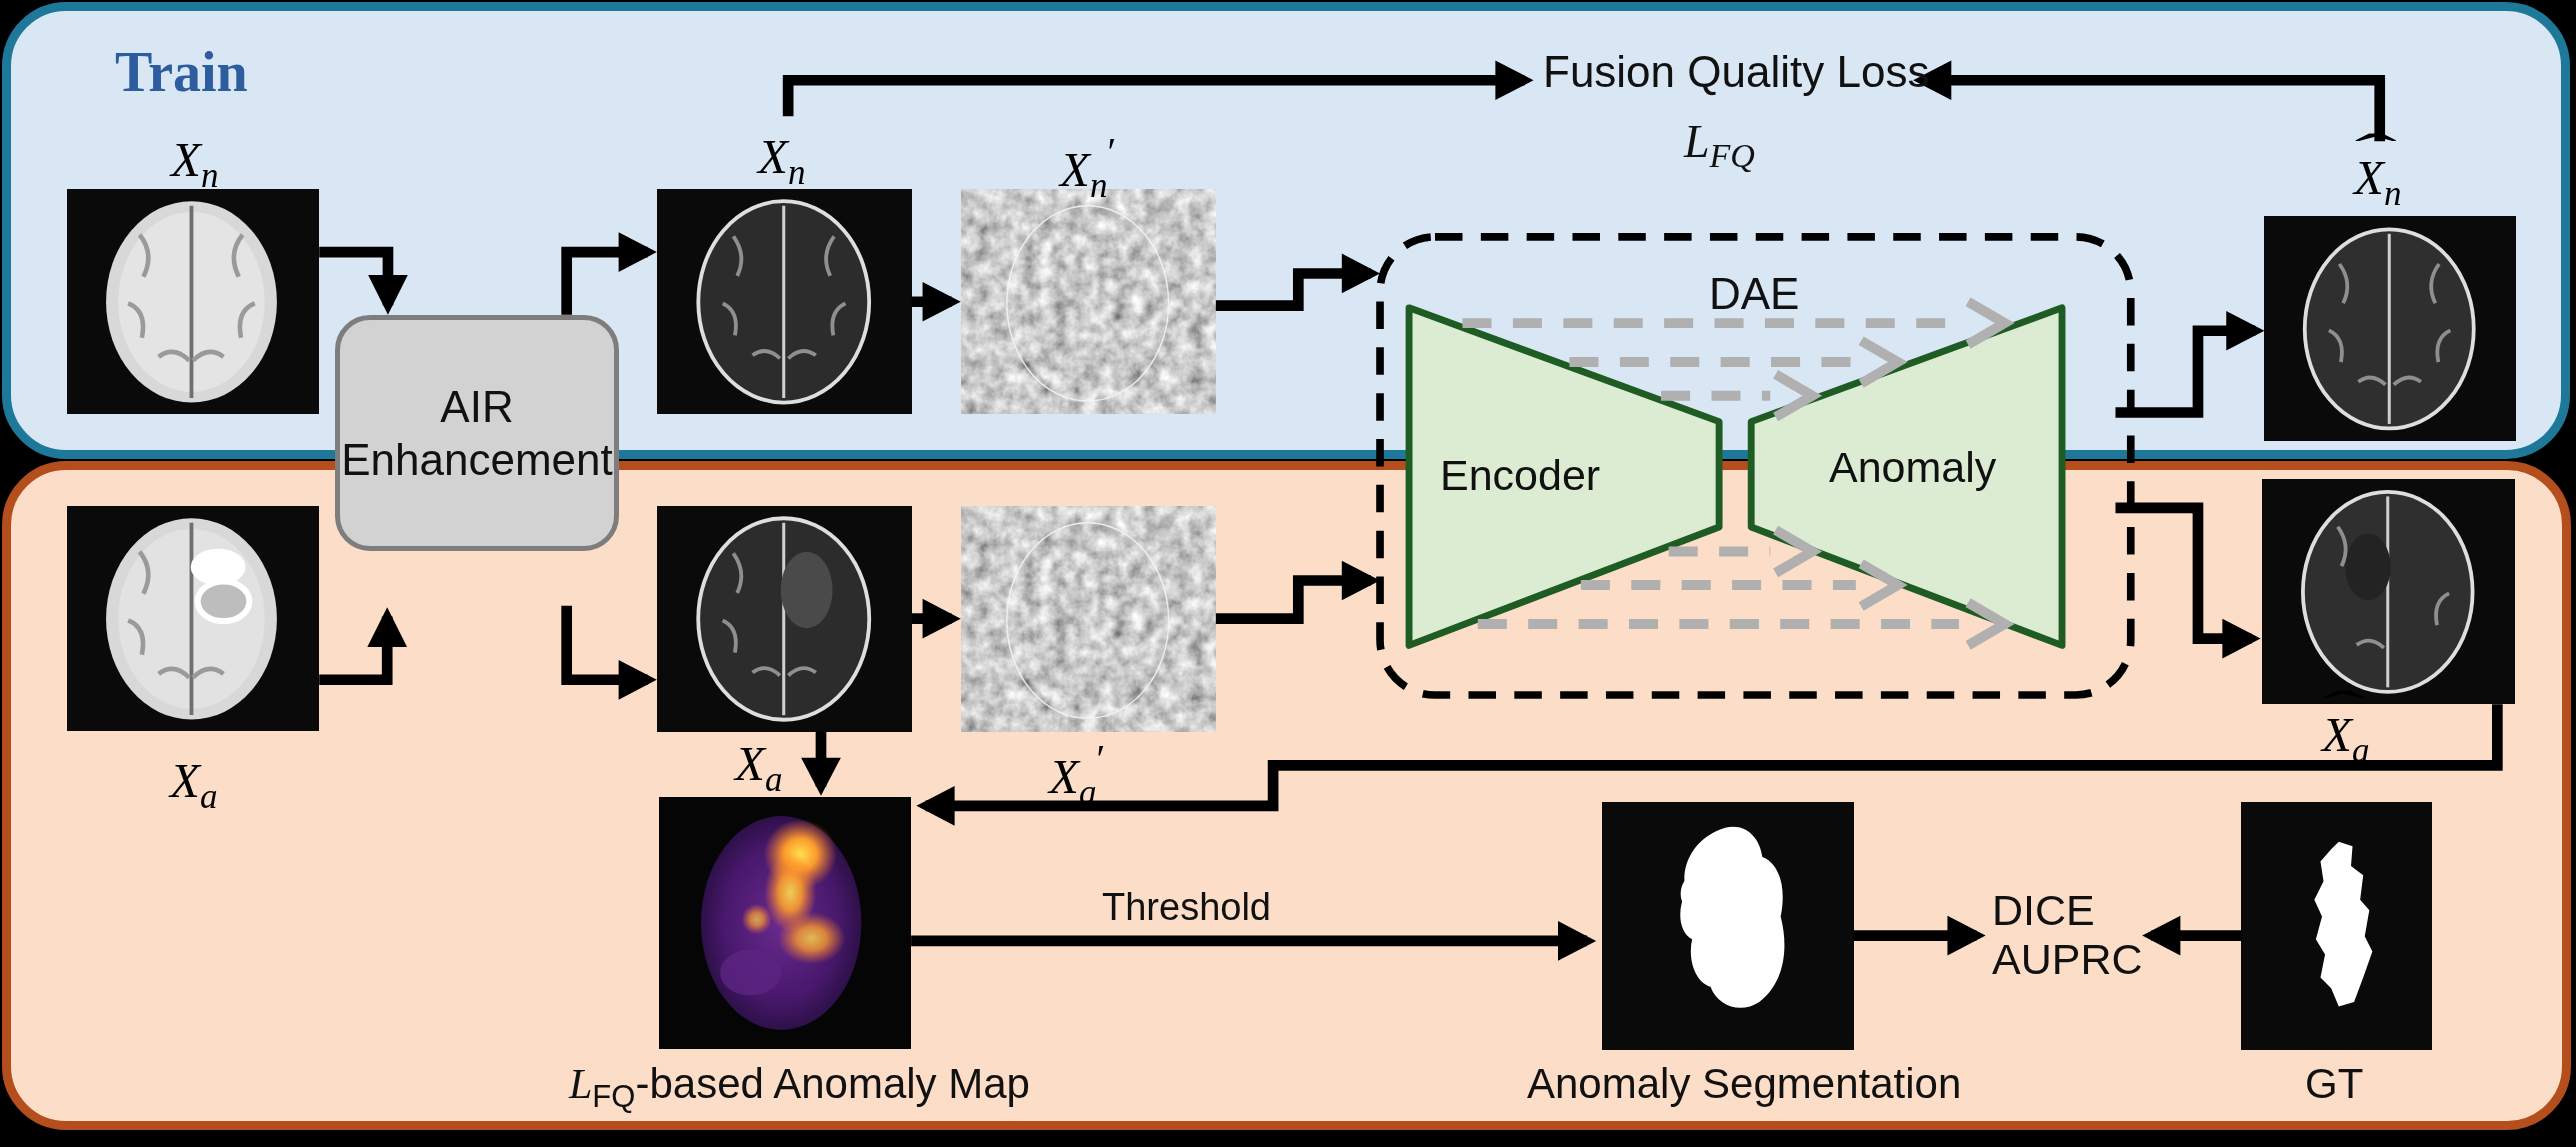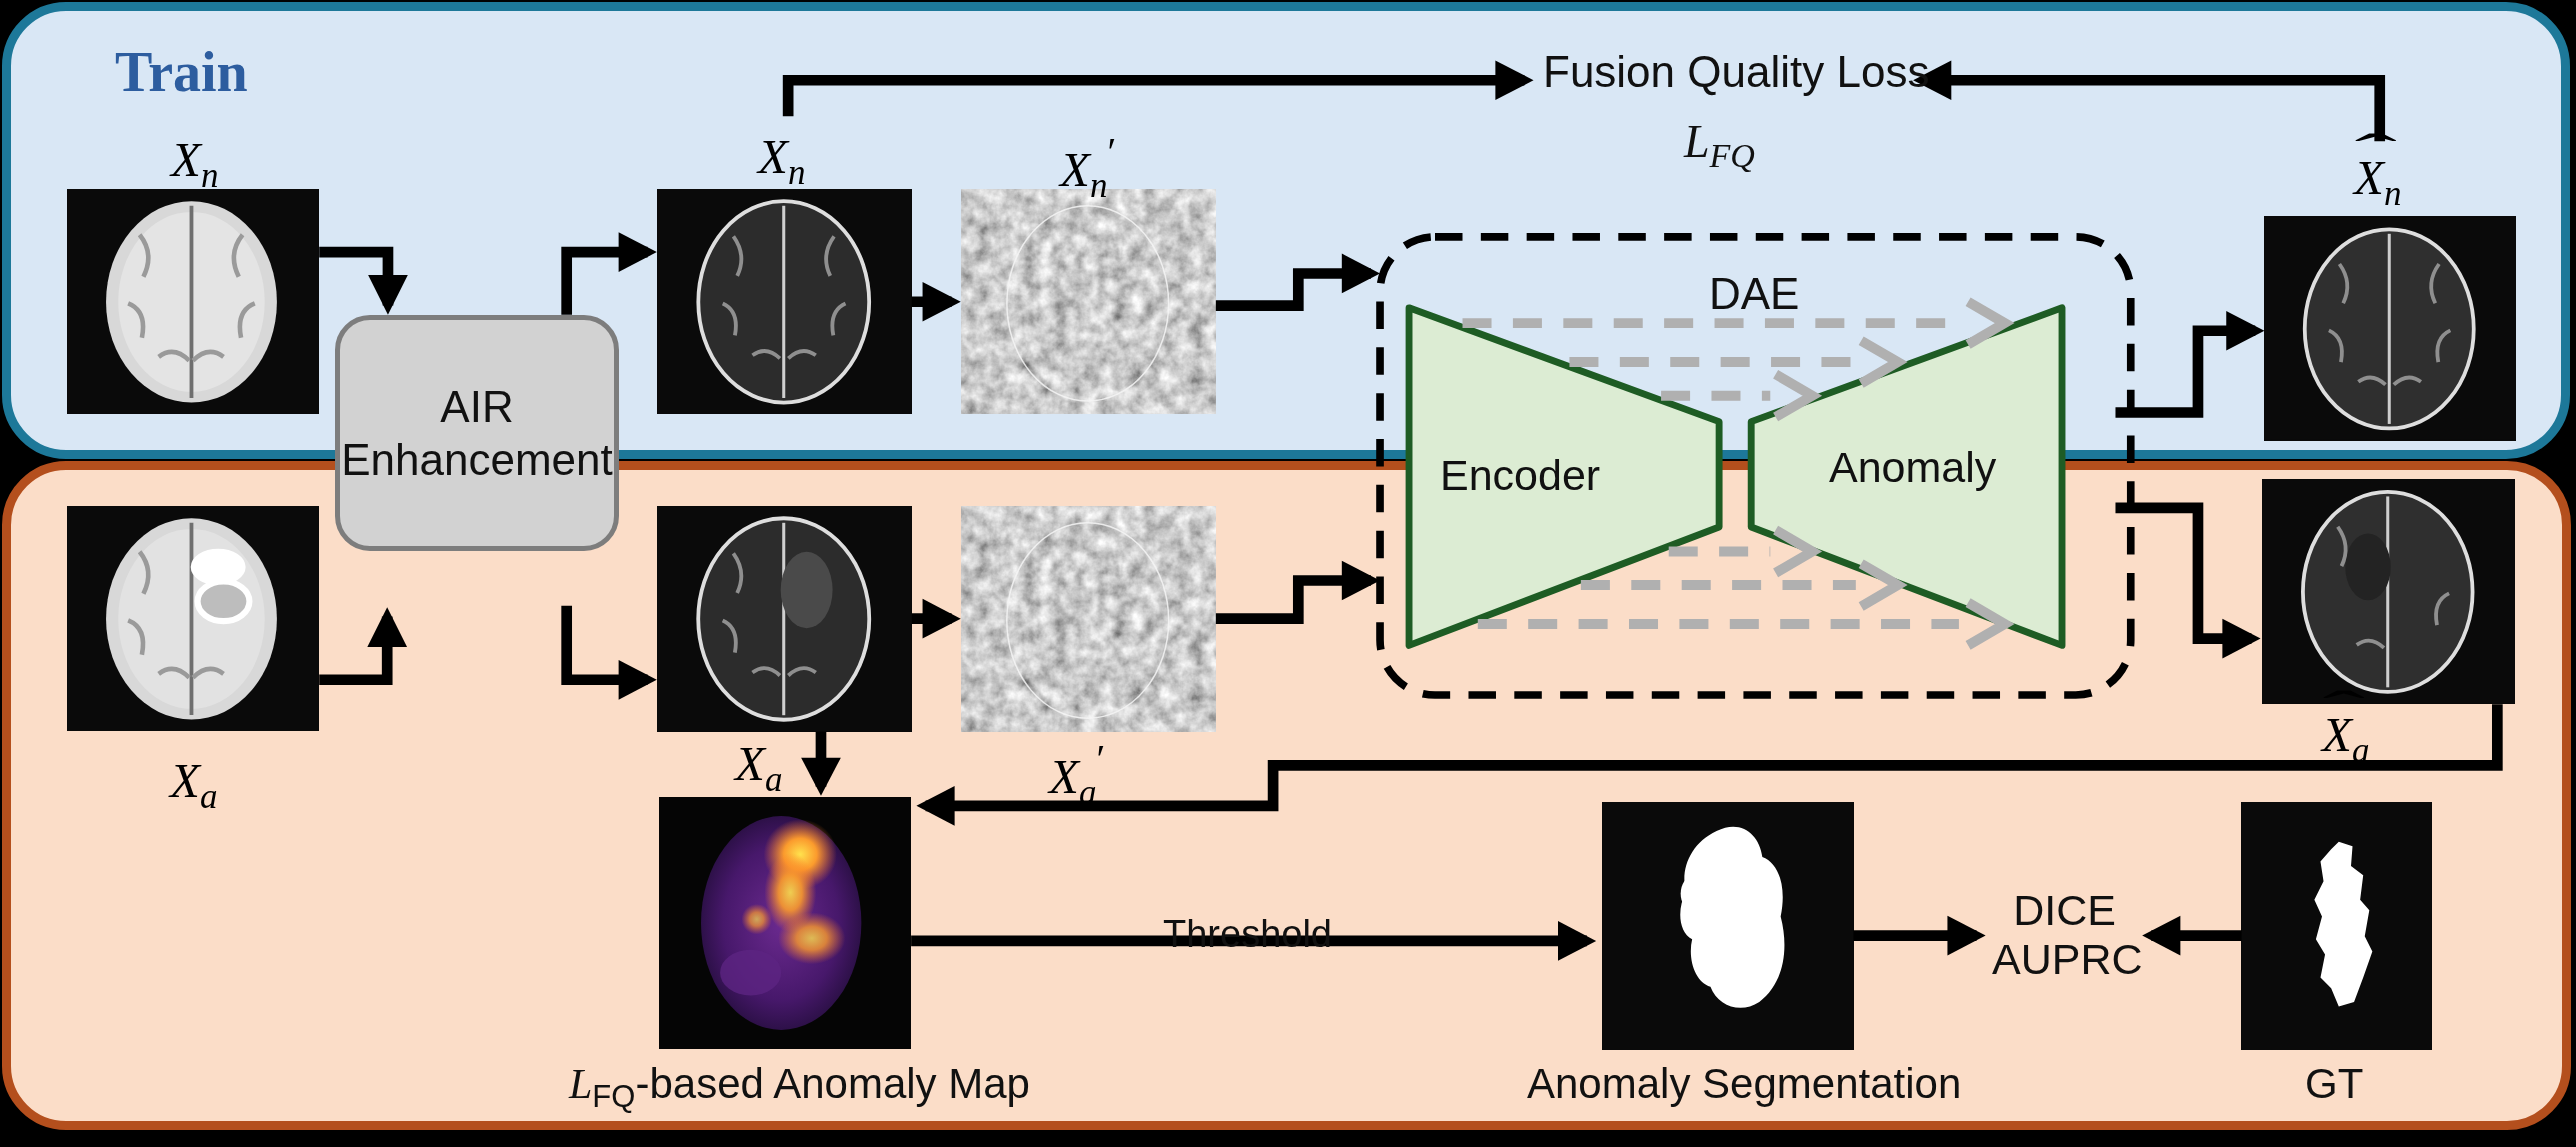--- a/index.html
+++ b/index.html
@@ -30,21 +30,21 @@
   .mlabel .hat{position:absolute;left:50%;top:-26px;transform:translateX(-64%) scaleX(2.6);
     font-size:49px;font-style:normal;}
   
   .slabel{position:absolute;color:#111;z-index:6;white-space:nowrap;text-align:center;}
   #fq-loss-title{font-size:44px;}
   #fq-loss-sym{font-family:"Liberation Serif",serif;font-style:italic;font-size:46px;}
   #fq-loss-sym sub{font-size:34px;}
   #dae-label{font-size:44px;}
   .trap-label{font-size:43px;}
   #threshold-label{font-size:38px;}
-  .metric{font-size:43px;line-height:49px;text-align:center;}
+  .metric{font-size:43px;line-height:49px;text-align:left;}
   .caption{font-size:42px;}
   .caption i{font-family:"Liberation Serif",serif;}
   .caption sub{font-size:31px;}
   svg{position:absolute;left:0;top:0;}
   #artwork{z-index:2;}
   #arrows{z-index:5;pointer-events:none;}
   .imgbox svg{position:static;display:block;}
 </style>
 </head>
 <body>
@@ -275,21 +275,21 @@
   <div class="mlabel" style="left:170px;top:752px;"><span>X</span><sub>a</sub></div>
   <div class="mlabel" style="left:735px;top:735px;"><span>X</span><sub>a</sub></div>
   <div class="mlabel" style="left:1049px;top:735px;"><span>X</span><sub>a</sub><span class="prime">′</span></div>
   <div class="mlabel" style="left:2322px;top:706px;"><span class="hat">ˆ</span><span>X</span><sub>a</sub></div>
 
   <div class="slabel" id="fq-loss-title" style="left:1543px;top:47px;">Fusion Quality Loss</div>
   <div class="slabel" id="fq-loss-sym" style="left:1684px;top:115px;"><span>L</span><sub>FQ</sub></div>
   <div class="slabel" id="dae-label" style="left:1709px;top:269px;">DAE</div>
   <div class="slabel trap-label" style="left:1440px;top:451px;">Encoder</div>
   <div class="slabel trap-label" style="left:1829px;top:443px;">Anomaly</div>
-  <div class="slabel" id="threshold-label" style="left:1163px;top:886px;margin-top:27px;">Threshold</div>
+  <div class="slabel" id="threshold-label" style="left:1102px;top:886px;">Threshold</div>
   <div class="slabel metric" style="left:1992px;top:886px;width:145px;">
     <div>DICE</div>
     <div>AUPRC</div>
   </div>
 
   <div class="slabel caption" style="left:569px;top:1060px;"><i>L</i><sub>FQ</sub><span>-based Anomaly Map</span></div>
   <div class="slabel caption" style="left:1527px;top:1060px;">Anomaly Segmentation</div>
   <div class="slabel caption" style="left:2305px;top:1060px;">GT</div>
 
 </div>

